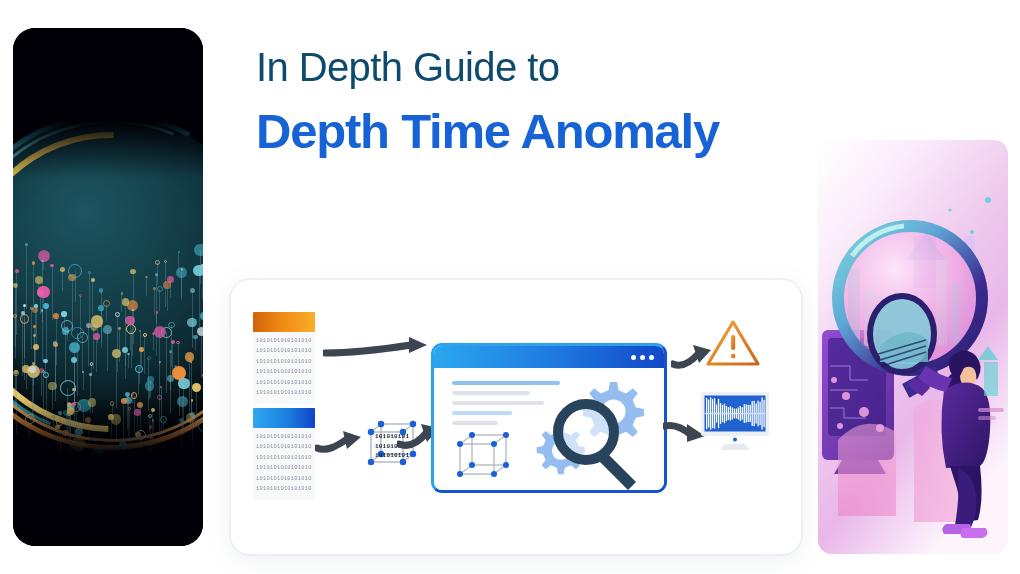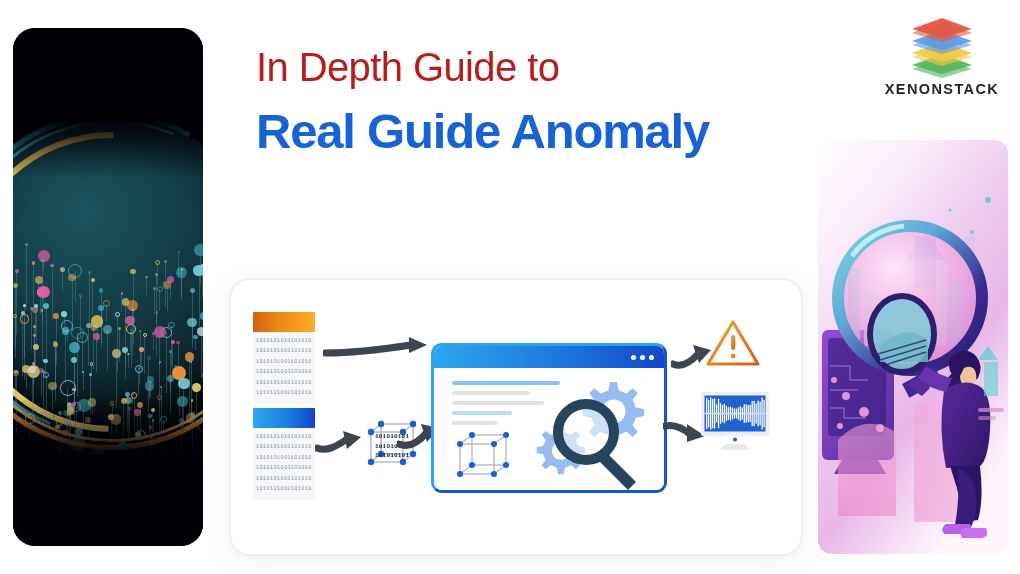--- a/index.html
+++ b/index.html
@@ -72,21 +72,21 @@
     background: linear-gradient(180deg,#000006 62%, rgba(0,0,6,0) 100%);
   }
   .lp-mask-bot {
     position:absolute; left:0; bottom:0; width:100%; height:150px;
     background: linear-gradient(0deg,#000006 60%, rgba(0,0,6,0) 100%);
   }
 
   
   .headline { position: absolute; left: 256px; top: 44px; width: 540px; }
   .hl-line1 {
-    font-size: 40px; font-weight: 400; color: #b91c1c;
+    font-size: 40px; font-weight: 400; color: #0c4a6e;
     letter-spacing: -0.6px; line-height: 1.18;
   }
   .hl-line2 {
     margin-top: 14px;
     font-size: 49px; font-weight: 700; color: #1762d4;
     letter-spacing: -1.2px; line-height: 1.08;
   }
 
   
   .logo { position: absolute; left: 874px; top: 14px; width: 136px; text-align: center; }
@@ -512,43 +512,24 @@
         <span class="lp-stem" style="left: 19.1884px; top: 341.175px; height: 50.6469px;"></span>
         <i style="left: 16.3454px; top: 337.832px; width: 6.686px; height: 6.686px; background: rgb(207, 216, 224); opacity: 0.81;"></i>
       </div>
     <div class="lp-mask-top"></div>
     <div class="lp-mask-bot"></div>
   </div>
 
   <div class="headline">
     <div class="hl-line1">In Depth Guide to</div>
     <div class="hl-line2">
-      <span>Real Guide Anomaly</span><br>
+      <span>Depth Time Anomaly</span><br>
     </div>
   </div>
 
-  <div class="logo">
-    <svg class="logo-mark" viewBox="0 0 136 66">
-      <g opacity="0.9">
-
-        <path d="M68 44 L98 55 L68 64 L38 55 Z" fill="#3fae4a" opacity="0.62"></path>
-        <path d="M68 40 L98 51 L68 60 L38 51 Z" fill="#3fae4a" opacity="0.92"></path>
-
-        <path d="M68 32 L98 43 L68 52 L38 43 Z" fill="#f2c230" opacity="0.62"></path>
-        <path d="M68 28 L98 39 L68 48 L38 39 Z" fill="#f2c230" opacity="0.92"></path>
-
-        <path d="M68 20 L98 31 L68 40 L38 31 Z" fill="#4a90e2" opacity="0.62"></path>
-        <path d="M68 16 L98 27 L68 36 L38 27 Z" fill="#4a90e2" opacity="0.92"></path>
-
-        <path d="M68 8 L98 19 L68 28 L38 19 Z" fill="#e2452f" opacity="0.62"></path>
-        <path d="M68 4 L98 15 L68 24 L38 15 Z" fill="#e2452f" opacity="0.95"></path>
-      </g>
-    </svg>
-    <div class="logo-text">XENONSTACK</div>
-  </div>
 
   <div class="card">
     <div class="diagram">
 
       <div class="bin-block" style="left:22px; top:32px;">
         <div class="bin-bar orange"></div>
         <div class="bin-rows">
           <div>1010101010101010</div>
           <div>1010101010101010</div>
           <div>1010101010101010</div>

